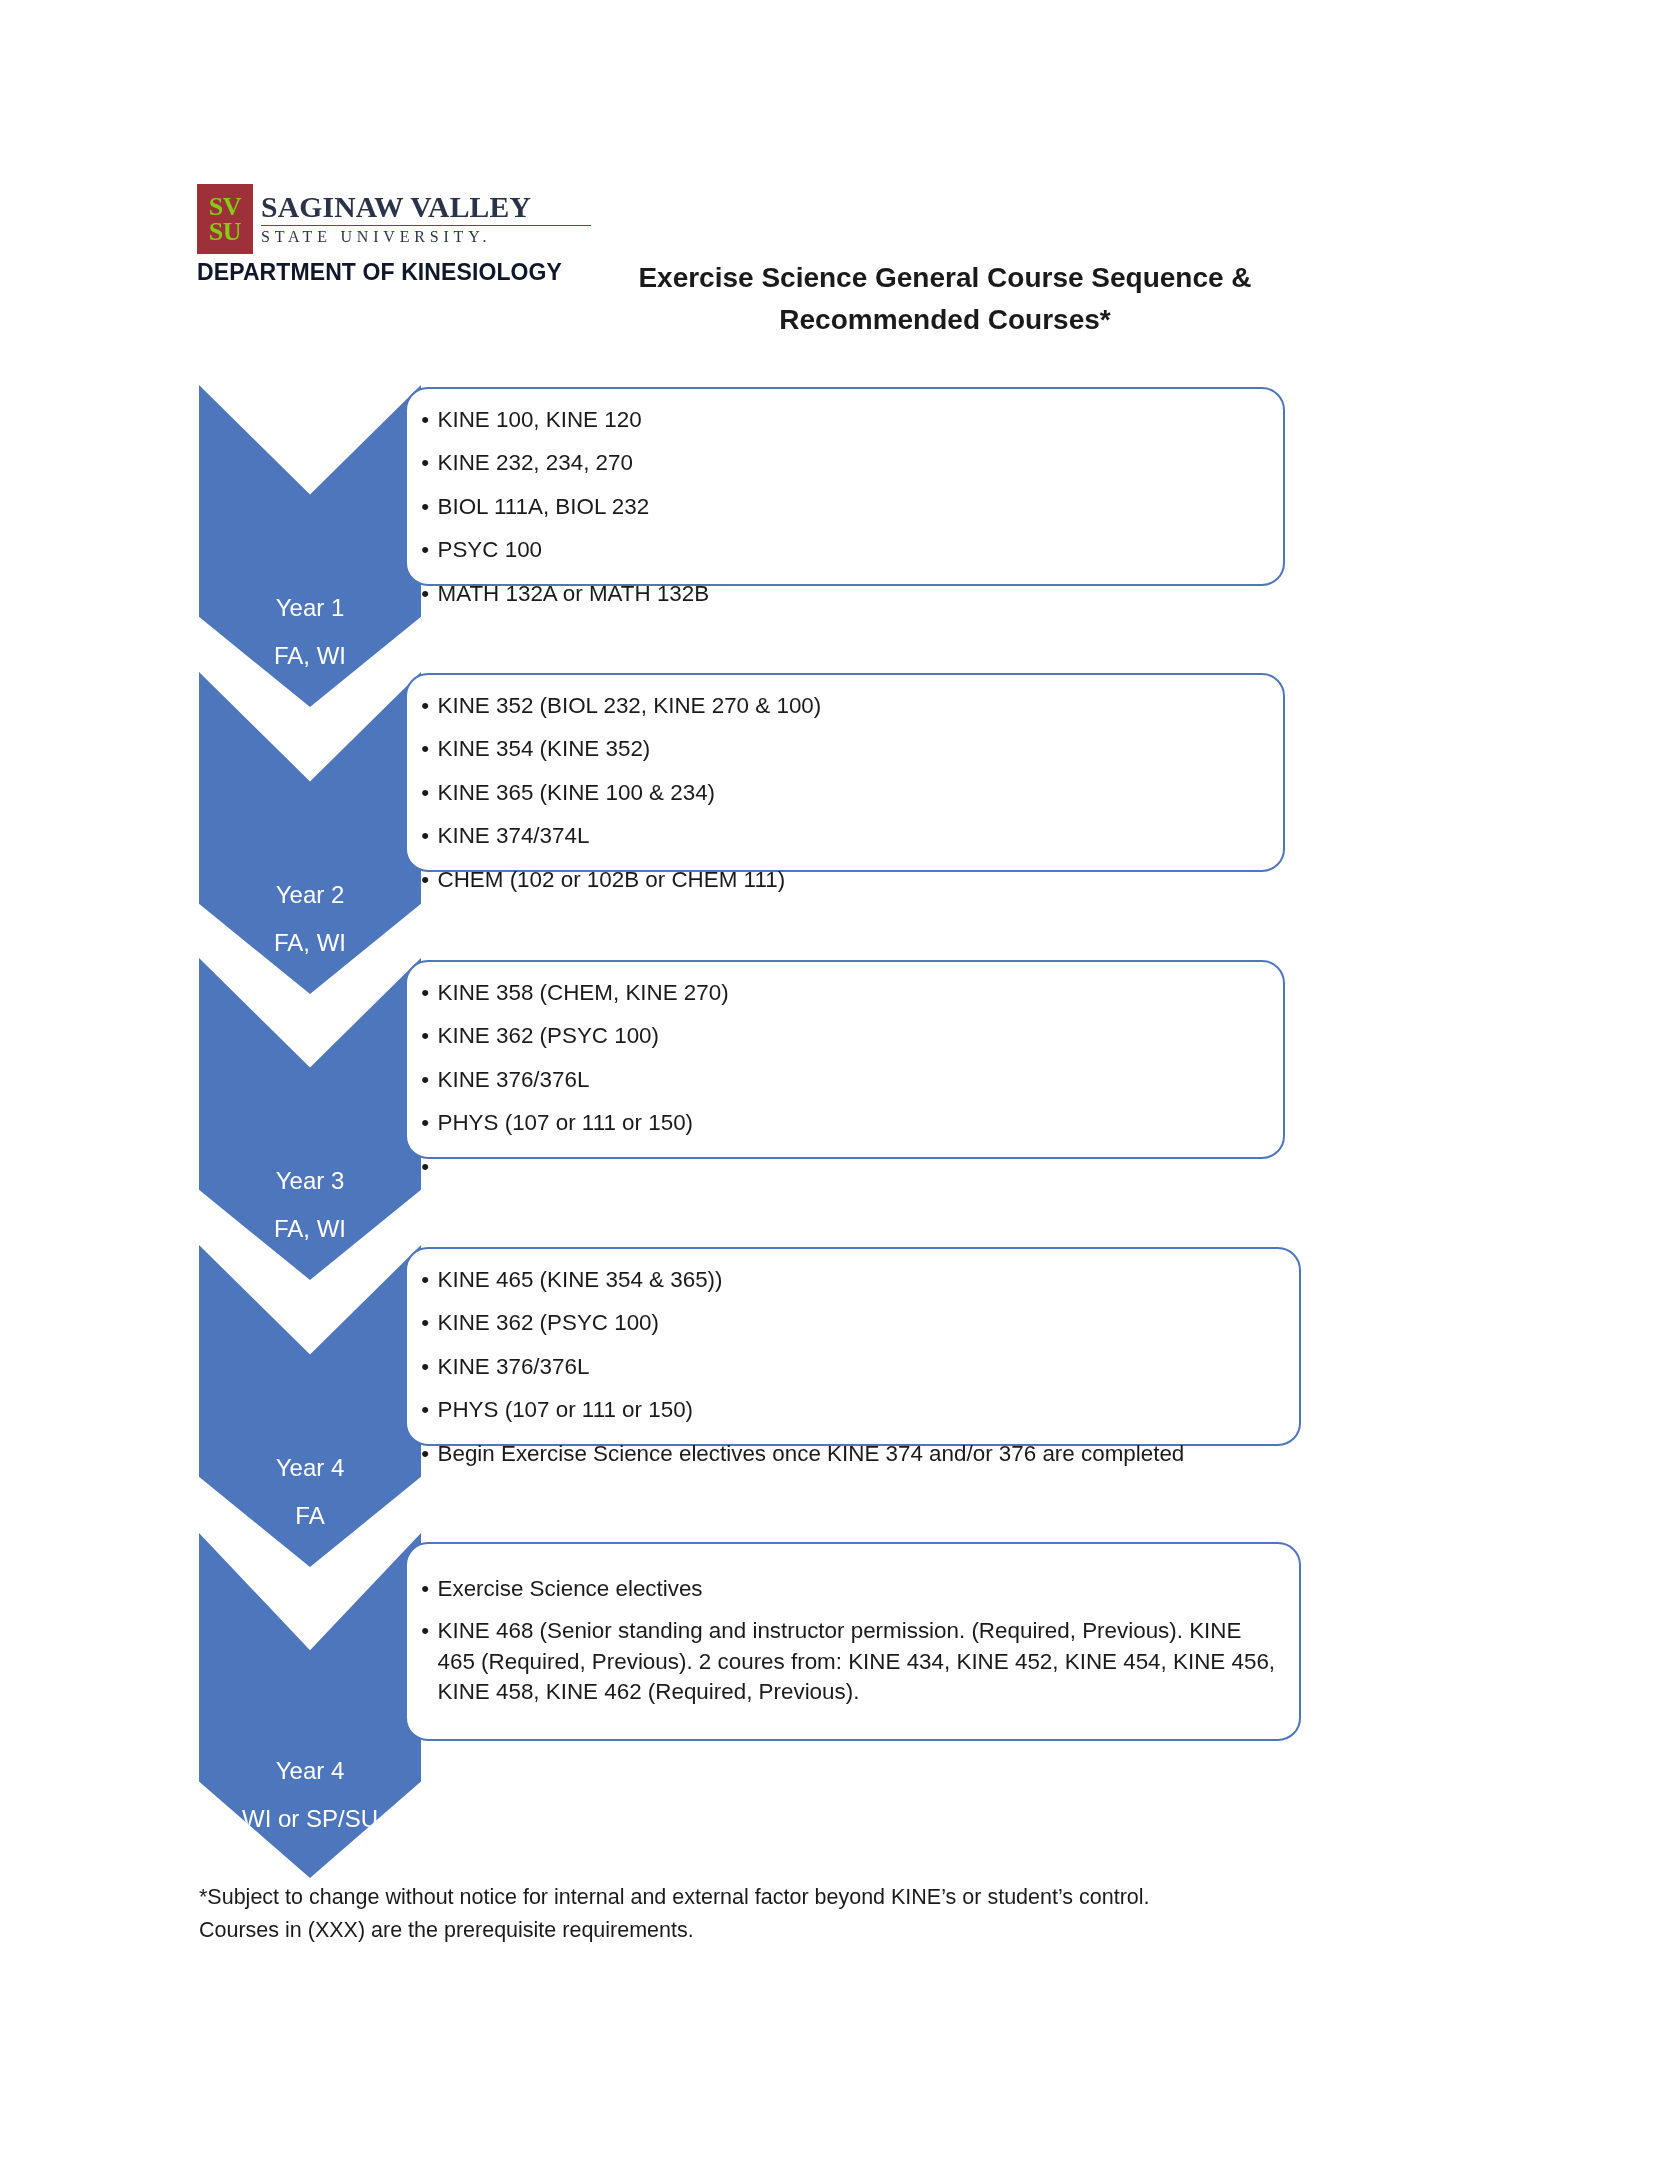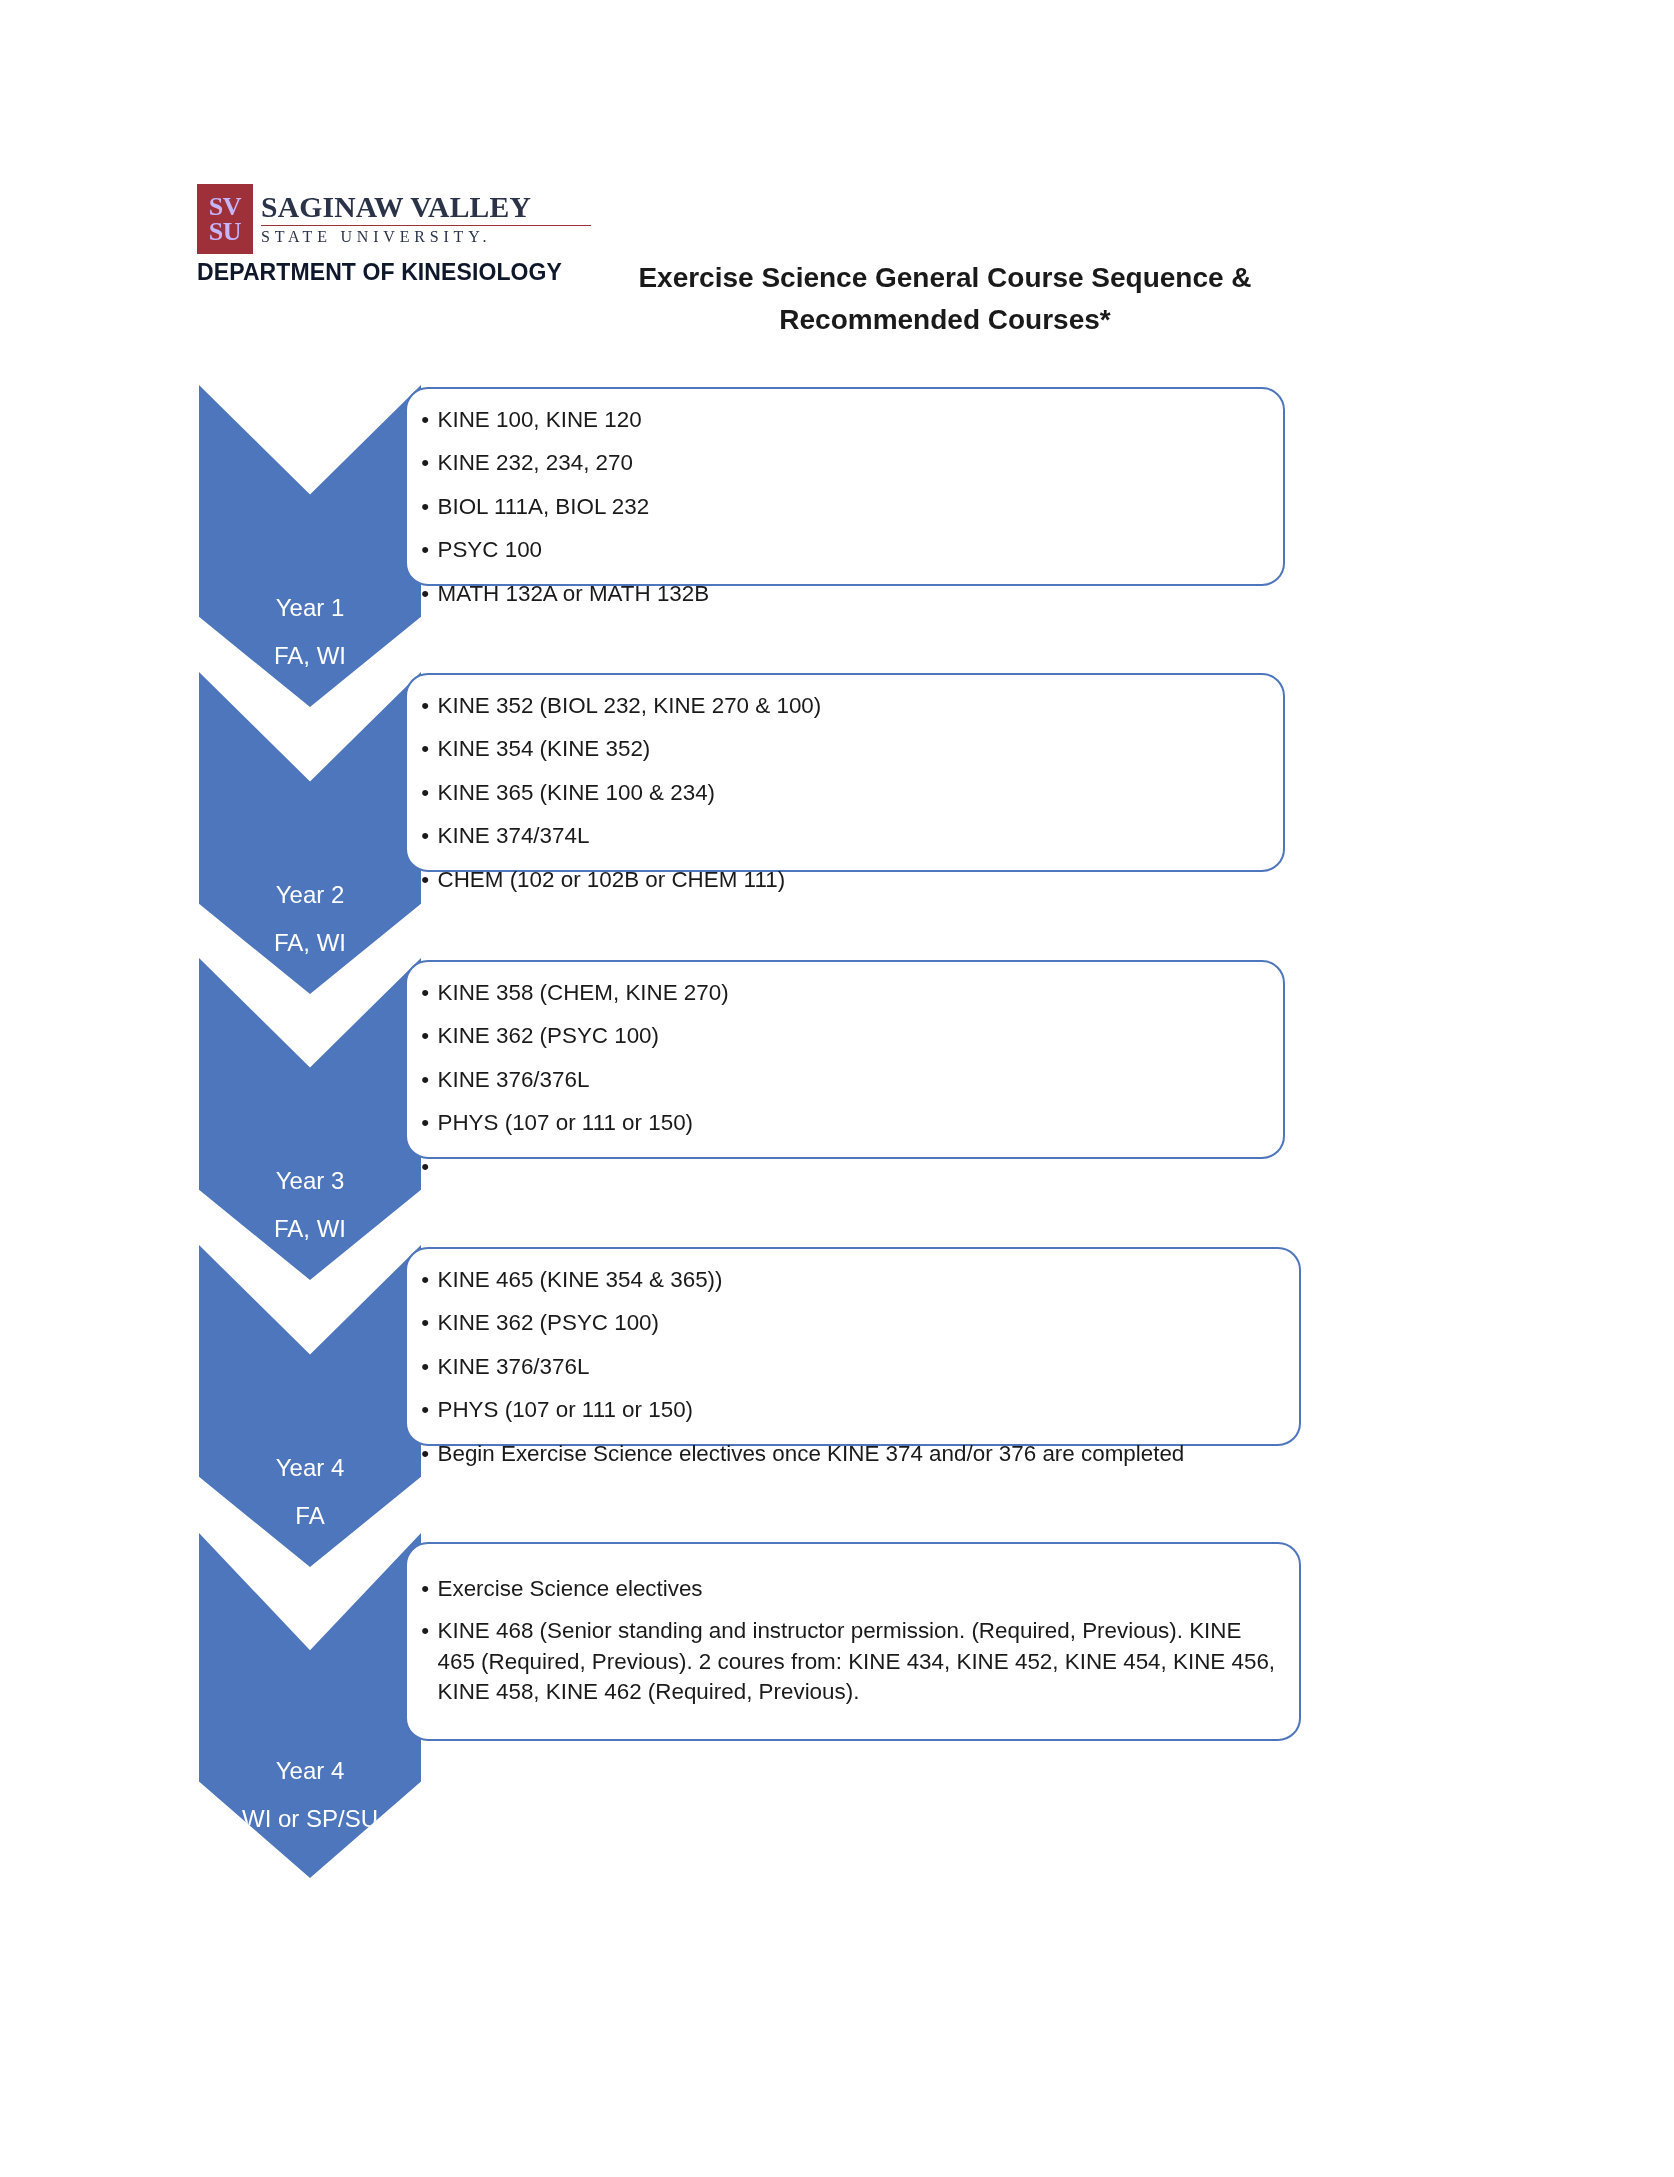--- a/index.html
+++ b/index.html
@@ -35,21 +35,21 @@
     left: 197px;
     top: 0px;
     width: 394px;
   }
   .logo-top {
     display: flex;
     align-items: stretch;
   }
   .logo-mark {
     background: #9E3039;
-    color: #c4b5fd;
+    color: #84cc16;
     width: 56px;
     min-width: 56px;
     height: 70px;
     display: flex;
     flex-direction: column;
     align-items: center;
     justify-content: center;
     font-family: "Liberation Serif", serif;
     font-weight: bold;
     font-size: 26px;
@@ -306,15 +306,19 @@
       <div class="card tight" style="top:1542px; height:199px; width:896px; padding-top:30px;">
         <ul>
           <li style="margin-bottom:12.5px;"><span class="bullet">•</span><span>Exercise Science electives</span></li>
           <li class="multi"><span class="bullet">•</span><span>KINE 468 (Senior standing and instructor permission. (Required, Previous). KINE 465 (Required, Previous). 2 coures from: KINE 434, KINE 452, KINE 454, KINE 456, KINE 458, KINE 462 (Required, Previous).</span></li>
         </ul>
       </div>
     </div>
 
   </div>
 
+  <div class="footnote">
+    <div>*Subject to change without notice for internal and external factor beyond KINE’s or student’s control.</div>
+    <div>Courses in (XXX) are the prerequisite requirements.</div>
+  </div>
 
 </div>
 
 
 </body></html>

